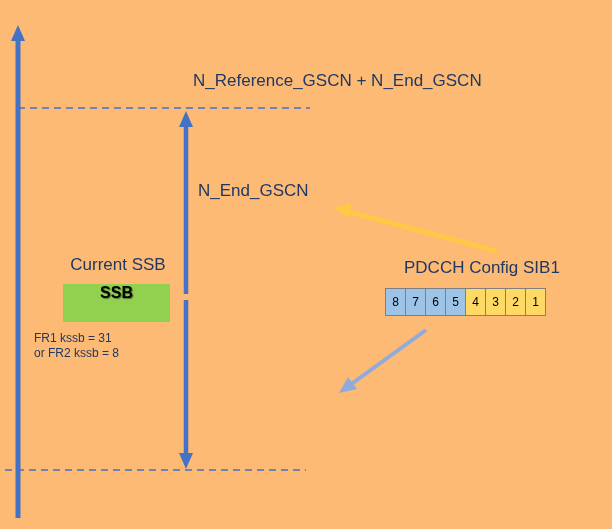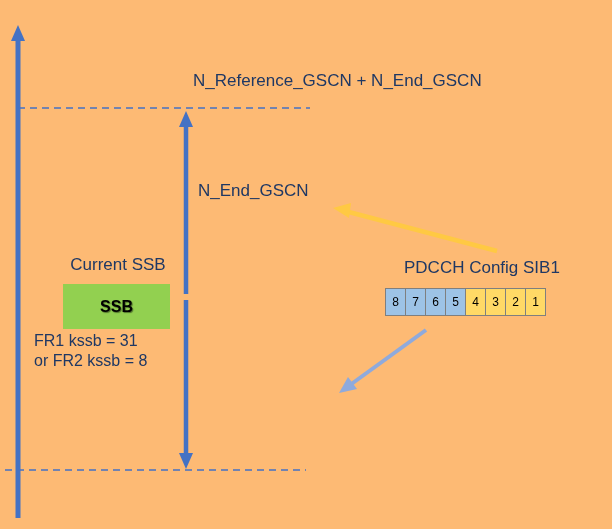--- a/index.html
+++ b/index.html
@@ -50,37 +50,37 @@
   }
   #label-current-ssb {
     left: 64px;
     top: 254px;
     width: 108px;
     text-align: center;
   }
   #label-kssb {
     left: 34px;
     top: 331px;
-    font-size: 16px;
+    font-size: 12px;
   }
   #label-kssb div { white-space: nowrap; }
   #label-pdcch {
     left: 389px;
     top: 257px;
     margin-left: 15px;
   }
   #ssb-box {
     position: absolute;
     left: 63px;
     top: 284px;
     width: 107px;
-    height: 45px;
+    height: 38px;
     background: #92D050;
     display: flex;
-    align-items: center;
+    align-items: flex-start;
     justify-content: center;
   }
   #ssb-box span {
     color: #000000;
     font-size: 16px;
     font-weight: bold;
     text-shadow: 1px 1px 1px rgba(0,0,0,0.45);
     font-family: "Liberation Sans", sans-serif;
   }
   #bitfield {

